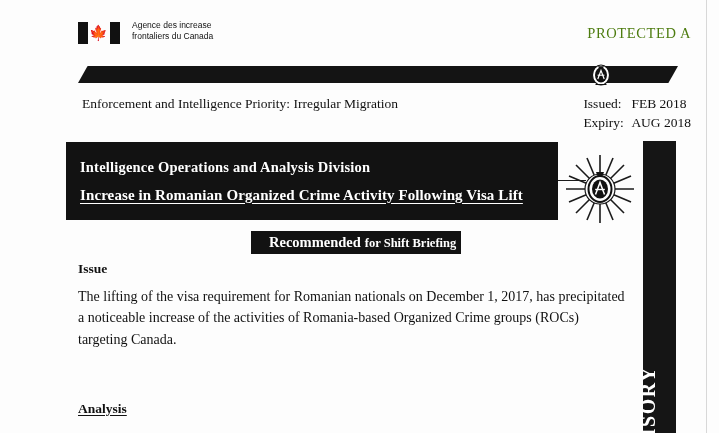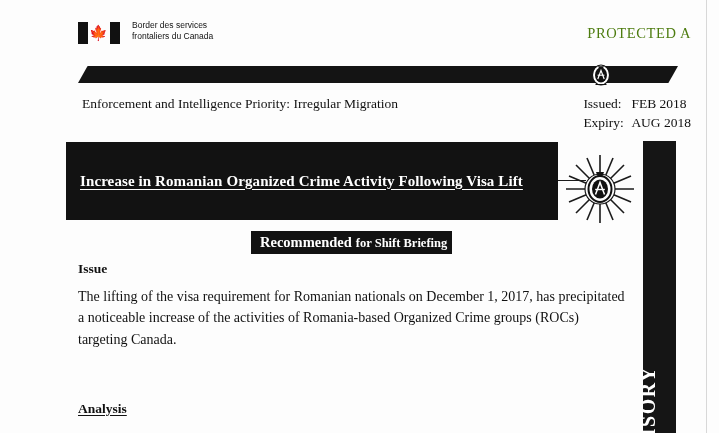--- a/index.html
+++ b/index.html
@@ -94,21 +94,21 @@
   
   .crest{
     position:absolute;left:563px;top:152px;width:74px;height:74px;
   }
   .crest svg{display:block;}
 
   
   .recommend{
     position:absolute;left:251px;top:231px;
     background:#121212;color:#fff;
-    padding:2px 5px 3px 9px;
+    padding:2px 5px 3px 18px;
     white-space:nowrap;
   }
   .recommend .big{font-size:14.5px;font-weight:bold;}
   .recommend .small{font-size:12.5px;font-weight:bold;}
 
   
   .h-issue{
     position:absolute;left:78px;top:261px;
     font-size:13.5px;font-weight:bold;
     text-underline-offset:2px;text-align:center;
@@ -145,21 +145,21 @@
   <div class="page-edge"></div>
 
   <div class="masthead">
     <div class="flag">
       <div class="bar l"></div>
       <div class="bar r"></div>
       <div class="leaf">🍁</div>
     </div>
     <div class="wordmark">
       <div class="wm-col">
-        <div>Border des services</div>
+        <div>Agence des increase</div>
         <div>frontaliers du Canada</div>
       </div>
     </div>
   </div>
 
   <div class="protective">PROTECTED A</div>
 
   <div class="band-wrap">
     <div class="band"></div>
     <div class="band-crest">
@@ -182,20 +182,21 @@
       <div>
         <span class="lbl">Issued:</span><span>FEB 2018</span>
       </div>
       <div>
         <span class="lbl">Expiry:</span><span>AUG 2018</span>
       </div>
     </div>
   </div>
 
   <div class="banner">
+    <div class="l1">Intelligence Operations and Analysis Division</div>
     <div class="l2">Increase in Romanian Organized Crime Activity Following Visa Lift</div>
   </div>
   <div class="banner-tail"></div>
 
   <div class="crest">
     <svg width="74" height="74" viewBox="0 0 74 74">
       <g stroke="#1a1a1a" stroke-width="1.6">
         <line x1="37" y1="37" x2="37" y2="3"></line>
           <line x1="37" y1="37" x2="37" y2="71"></line>
         <line x1="37" y1="37" x2="3" y2="37"></line>

